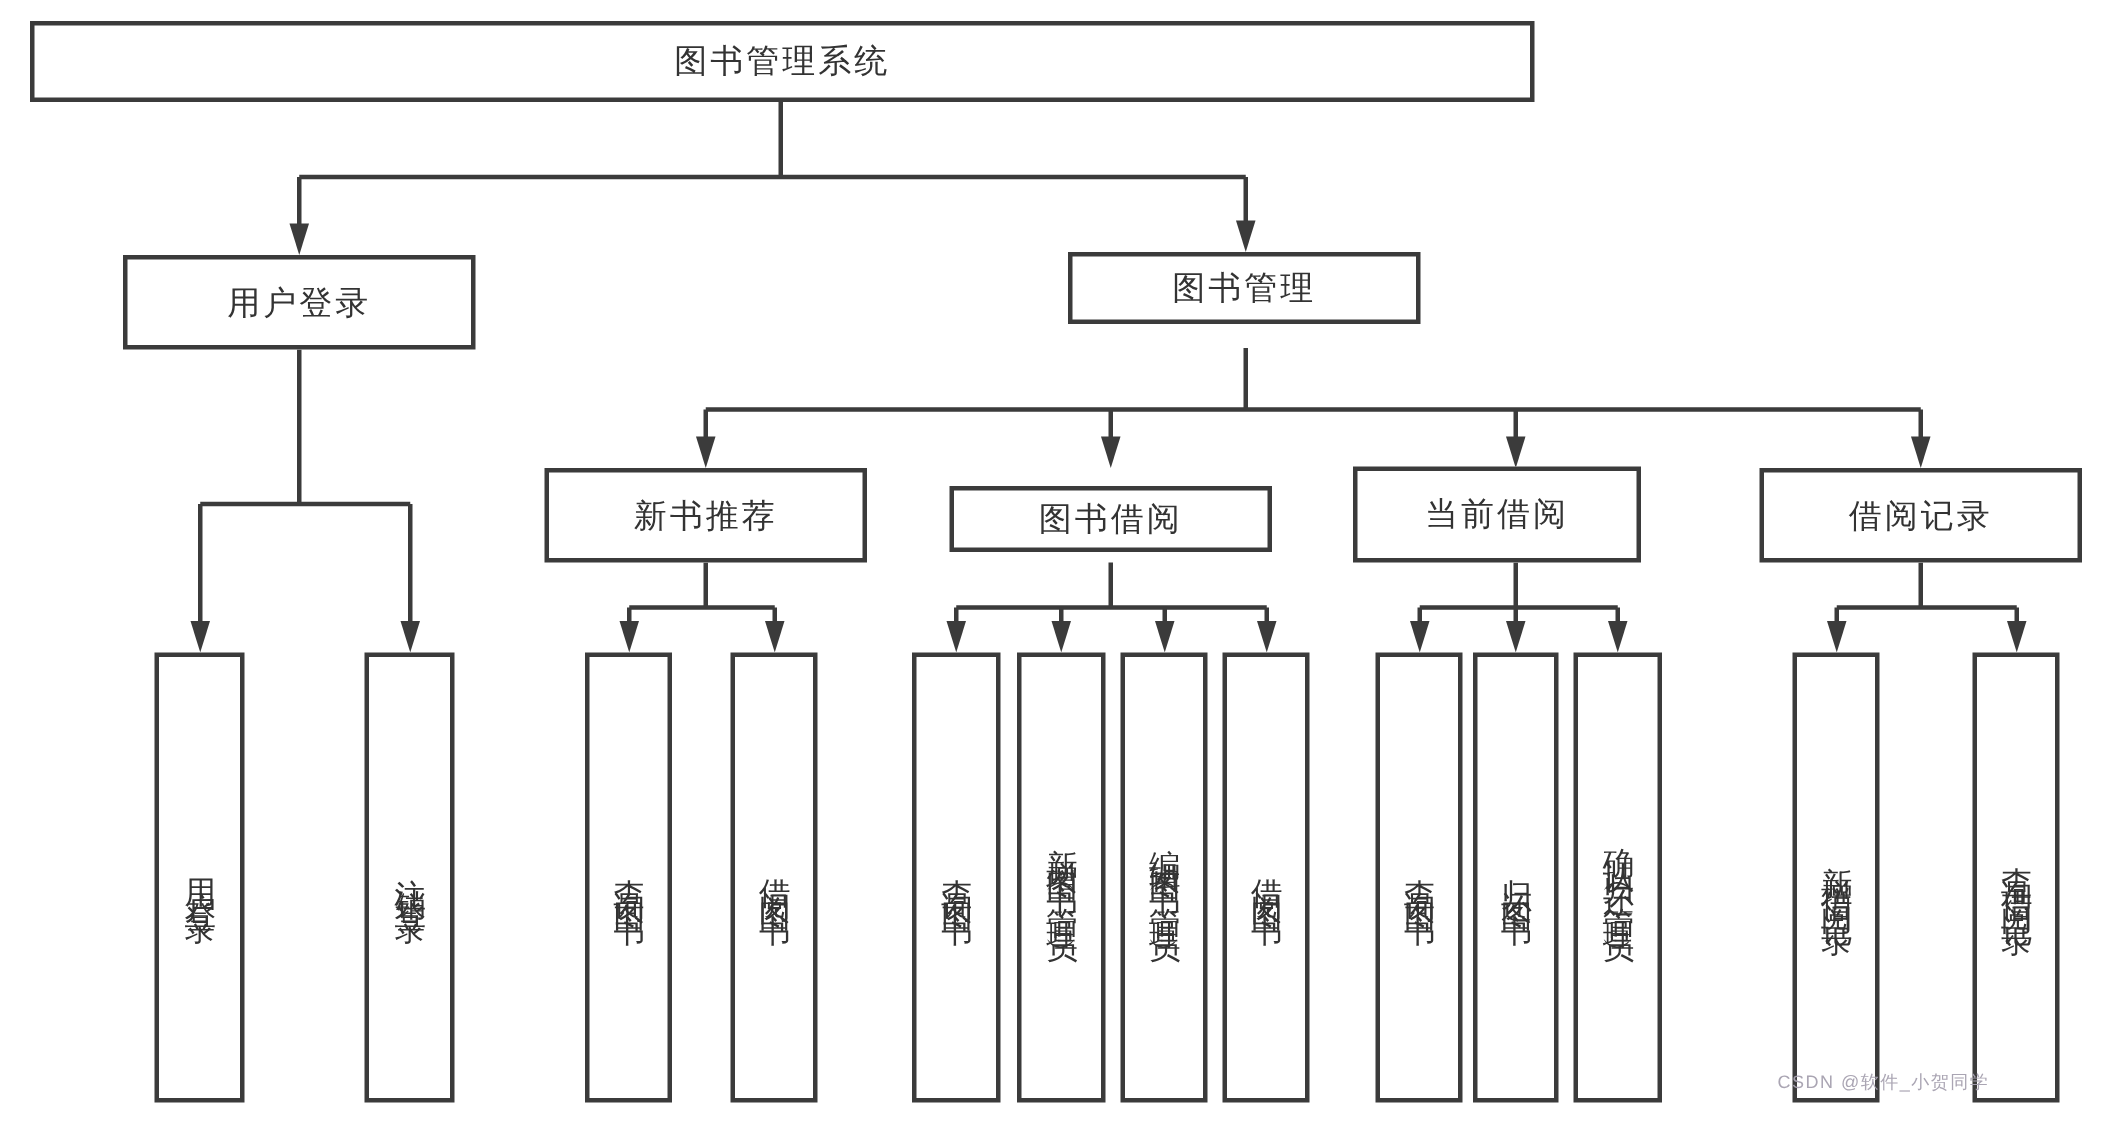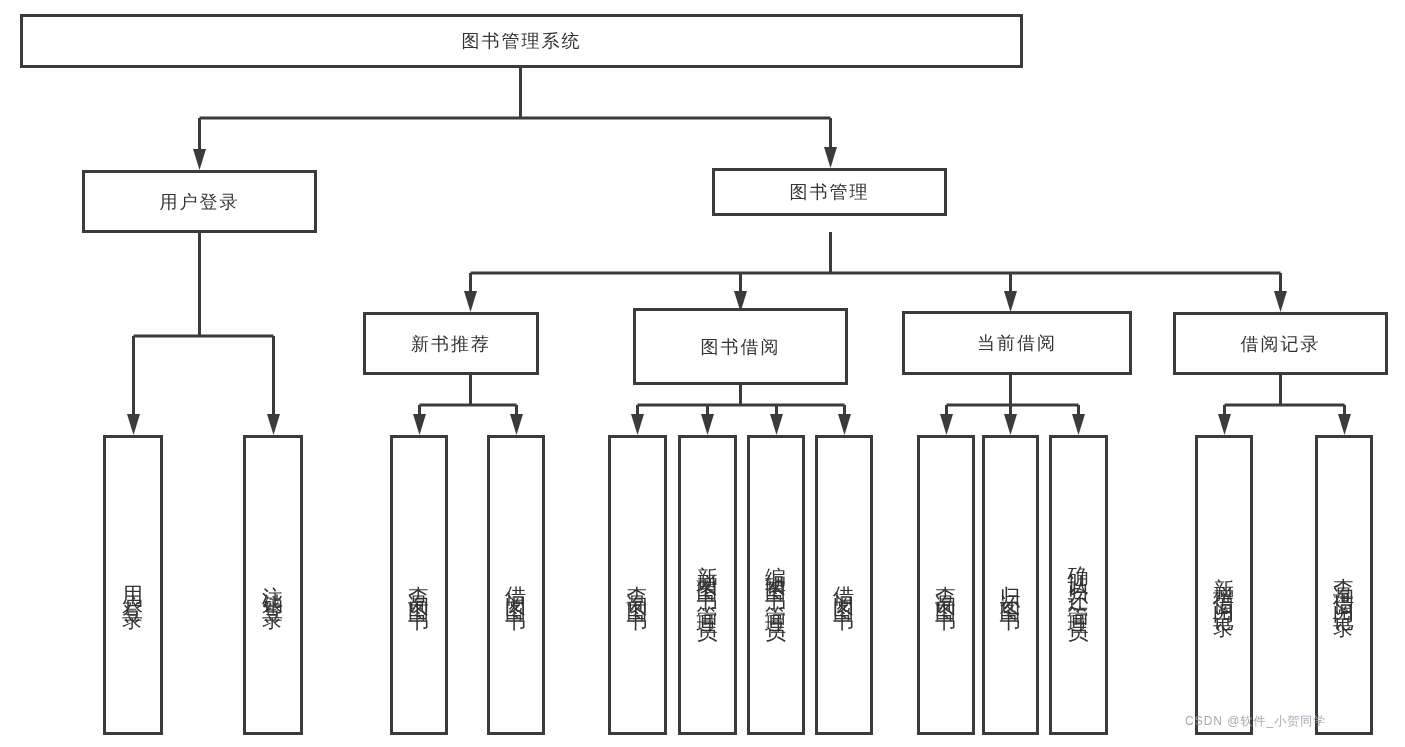--- a/index.html
+++ b/index.html
@@ -13,21 +13,21 @@
   .connectors{position:absolute;left:0;top:0;}
   .box{
     position:absolute;
     box-sizing:border-box;
     border:3px solid #3b3b3b;
     background:#ffffff;
     display:flex;
     align-items:center;
     justify-content:center;
     color:#333333;
-    font-size:18px;
+    font-size:22px;
     letter-spacing:2px;
   }
   .leaf{
     writing-mode:vertical-rl;
     text-orientation:mixed;
     font-size:21px;
     letter-spacing:8px;
     line-height:1;
   }
   .watermark{
@@ -82,27 +82,27 @@
     <span>图书管理系统</span>
   </div>
 
   <div class="box" style="left:82px;top:170px;width:235px;height:63px">
     <span>用户登录</span>
   </div>
   <div class="box" style="left:712px;top:168px;width:235px;height:48px">
     <span>图书管理</span>
   </div>
 
-  <div class="box" style="left:363px;top:312px;width:176px;height:63px">
+  <div class="box" style="left:363px;top:312px;width:215px;height:63px">
     <span>新书推荐</span>
   </div>
-  <div class="box" style="left:633px;top:308px;width:215px;height:77px">
+  <div class="box" style="left:633px;top:324px;width:215px;height:44px">
     <span>图书借阅</span>
   </div>
-  <div class="box" style="left:902px;top:311px;width:230px;height:64px">
+  <div class="box" style="left:902px;top:311px;width:192px;height:64px">
     <span>当前借阅</span>
   </div>
   <div class="box" style="left:1173px;top:312px;width:215px;height:63px">
     <span>借阅记录</span>
   </div>
 
   <div class="box leaf" style="left:103px;top:435px;width:60px;height:300px">
     <span>用户登录</span>
   </div>
   <div class="box leaf" style="left:243px;top:435px;width:60px;height:300px">

